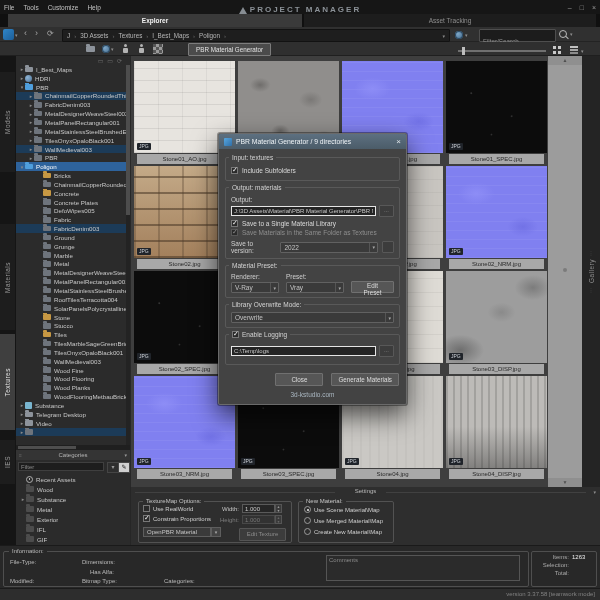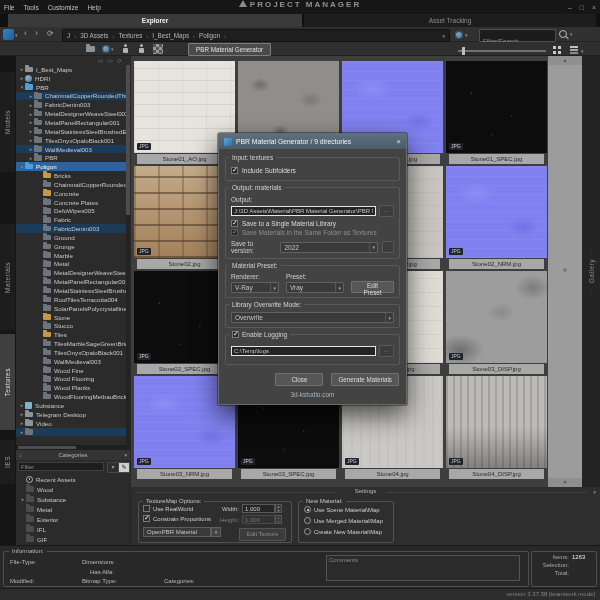--- a/index.html
+++ b/index.html
@@ -3,21 +3,21 @@
 <meta charset="utf-8">
 <style>
   html,body{margin:0;padding:0;width:600px;height:600px;overflow:hidden;background:#2b2b2b;
     font-family:"Liberation Sans",sans-serif;-webkit-user-select:none;}
   #app{position:relative;width:600px;height:600px;background:#2b2b2b;}
 
   
   #titlebar{position:absolute;left:0;top:0;width:600px;height:14px;background:#161616;}
   #menus{position:absolute;left:4px;top:0;height:14px;display:flex;gap:9px;align-items:center;}
   .menu{font-size:6.5px;color:#c2c2c2;}
-  #logo{position:absolute;left:0;right:0;top:0;height:14px;display:flex;align-items:flex-start;justify-content:center;gap:3px;pointer-events:none;}
+  #logo{position:absolute;left:0;right:0;top:0;height:14px;display:flex;align-items:flex-end;justify-content:center;gap:3px;pointer-events:none;}
   .lmark{width:0;height:0;border-left:4px solid transparent;border-right:4px solid transparent;border-bottom:7px solid #878d93;}
   .ltxt{font-size:8px;letter-spacing:2px;color:#8b9197;font-weight:bold;}
   #wctrl{position:absolute;right:4px;top:0;height:14px;display:flex;gap:8px;align-items:center;}
   .wbtn{font-size:7px;color:#9a9a9a;}
 
   
   #tabrow{position:absolute;left:0;top:14px;width:600px;height:13px;background:#101010;}
   #tab-explorer{position:absolute;left:8px;top:0;width:294px;height:13px;background:#3a3a3a;color:#f2f2f2;
     font-size:6.5px;font-weight:bold;text-align:center;line-height:13px;}
   #tab-asset{position:absolute;left:304px;top:0;width:292px;height:13px;background:#1d1d1d;color:#8e8e8e;

